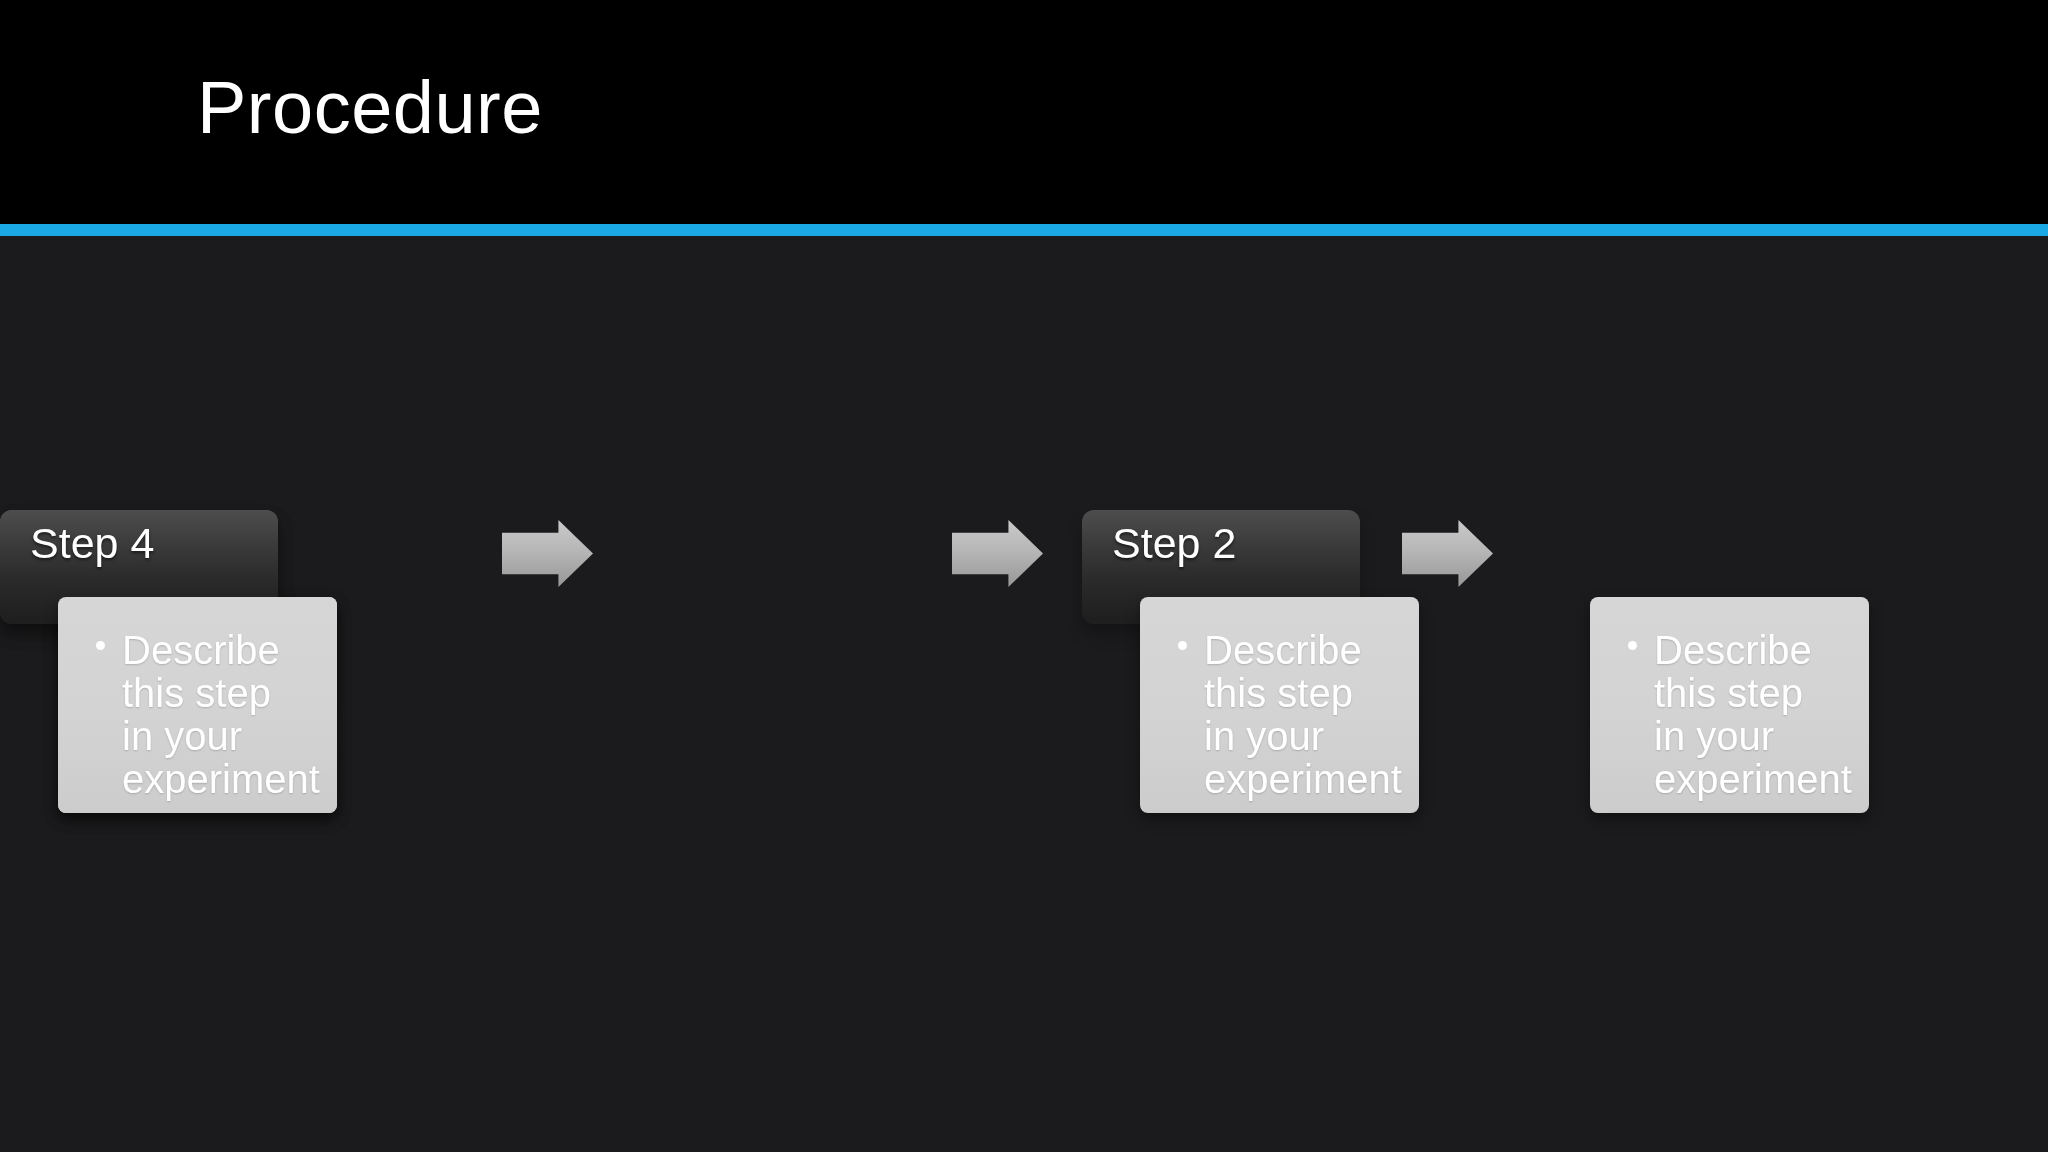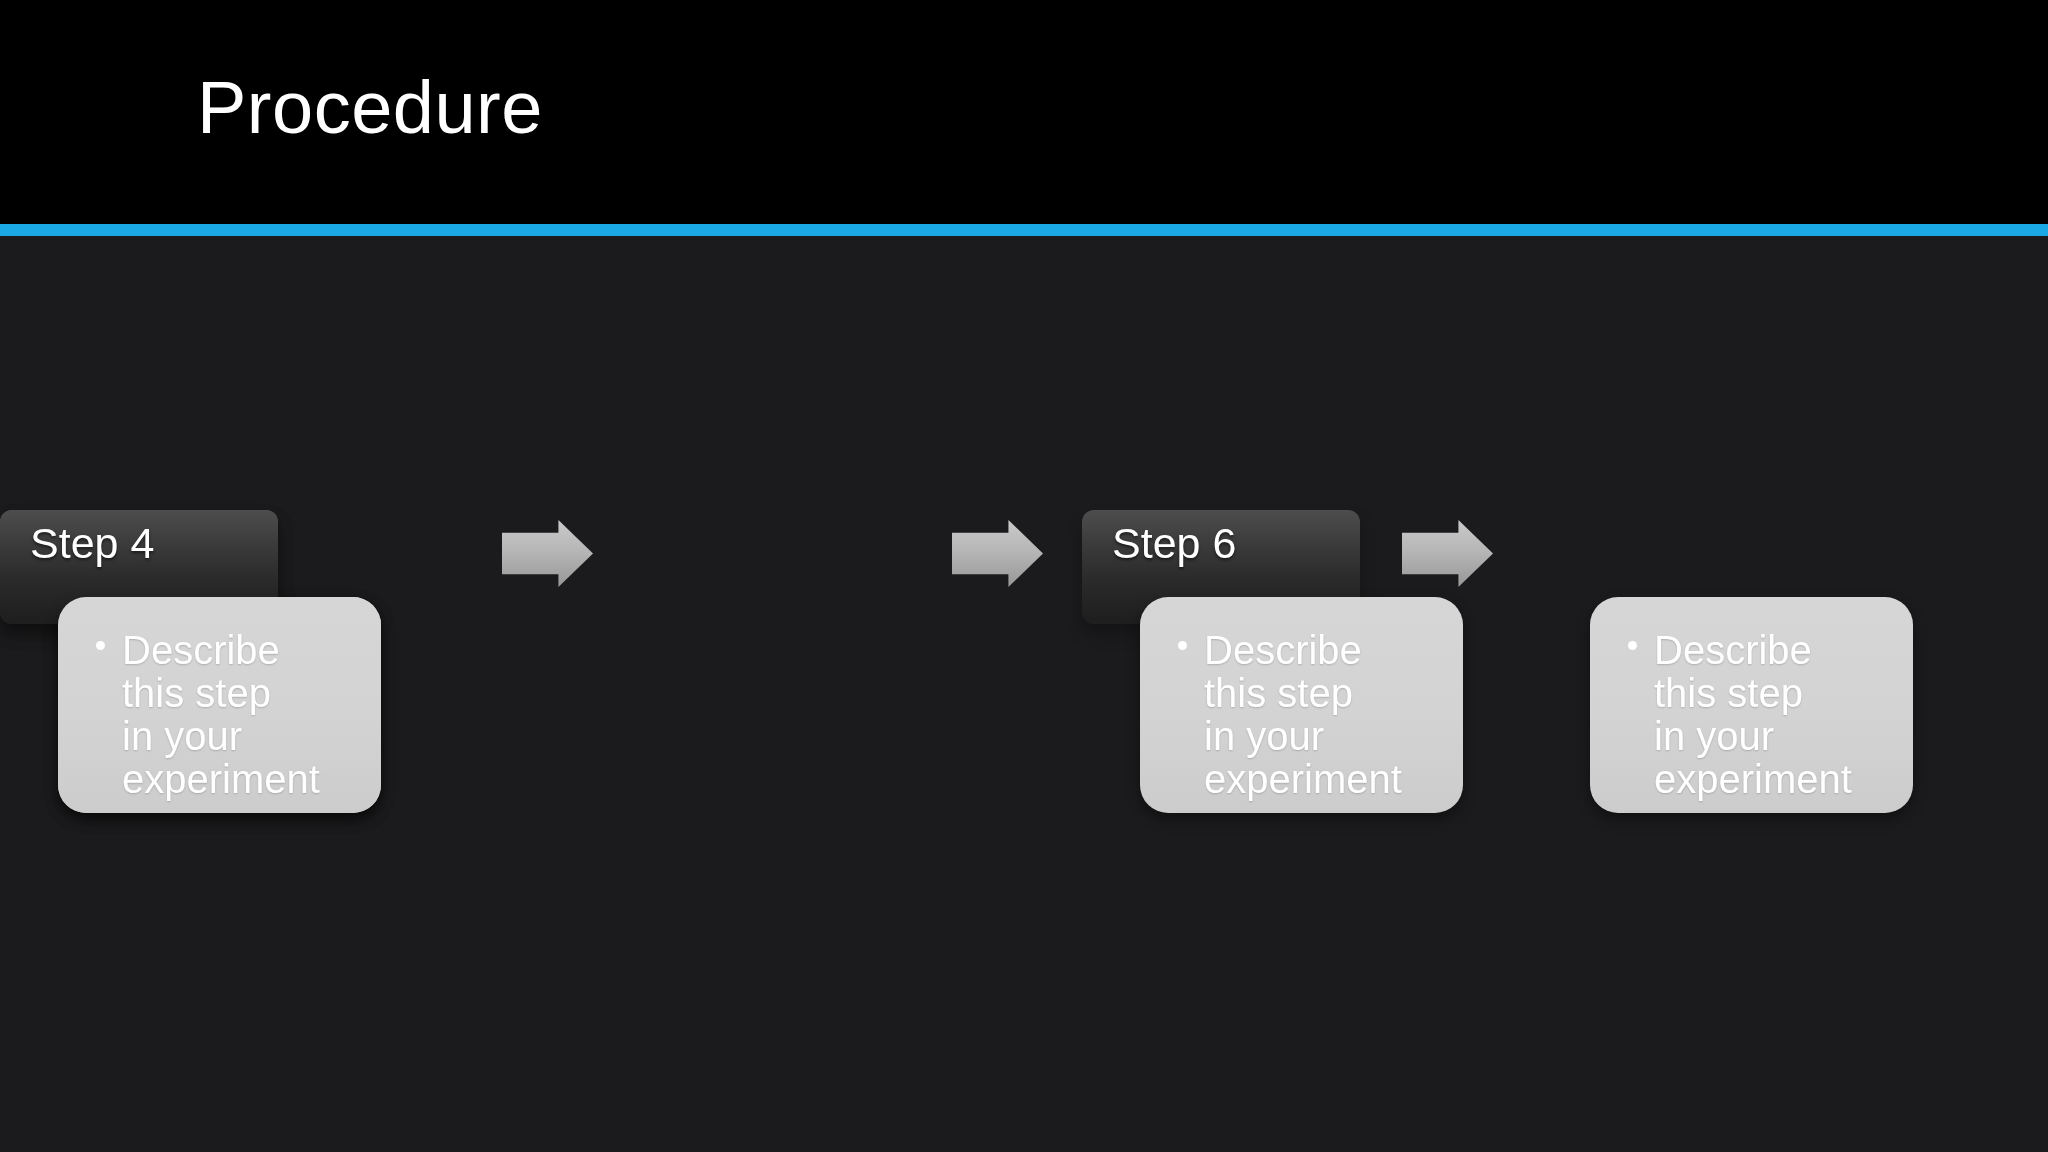--- a/index.html
+++ b/index.html
@@ -41,24 +41,23 @@
     box-shadow:0 10px 16px rgba(0,0,0,0.25);
   }
   .step-title{
     display:block;padding:8px 0 0 30px;
     font-size:43px;line-height:1.2;color:var(--text,#fff);
     text-shadow:0 2px 3px rgba(0,0,0,0.55);
     white-space:nowrap;
   }
   .step-body{
     position:absolute;left:58px;top:87px;width:279px;height:216px;
-    border-radius:28px;
+    border-radius:8px;
     background:linear-gradient(180deg,#d6d6d7 0%,var(--stepBoxGray,#d3d3d4) 55%,#cccccd 100%);
     box-shadow:0 6px 14px rgba(0,0,0,0.40);
-    padding-left:44px;
   }
   .bullet-dot{
     position:absolute;left:38px;top:44px;width:9px;height:9px;
     border-radius:50%;background:var(--text,#fff);
   }
   .body-lines{
     position:absolute;left:64px;top:32px;width:210px;
     font-size:40px;line-height:43px;color:var(--text,#fff);
     text-shadow:0 1px 2px rgba(0,0,0,0.18);
   }
@@ -79,21 +78,21 @@
 
 <div class="slide">
 
   <div class="header">
     <h1 class="slide-title">Procedure</h1>
   </div>
   <div class="accent-rule"></div>
 
   <div class="step">
     <div class="step-header">
-      <span class="step-title">Step 6</span>
+      <span class="step-title">Step 2</span>
     </div>
     <div class="step-body">
       <span class="bullet-dot"></span>
       <div class="body-lines">
         <div class="body-line">Describe</div>
         <div class="body-line">this step</div>
         <div class="body-line">in your</div>
         <div class="body-line">experiment</div>
       </div>
     </div>

